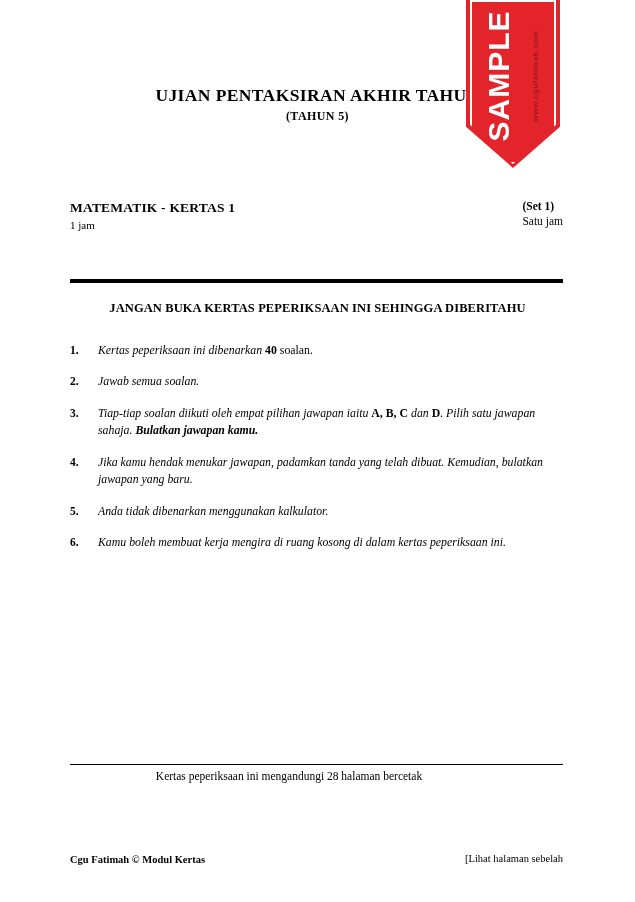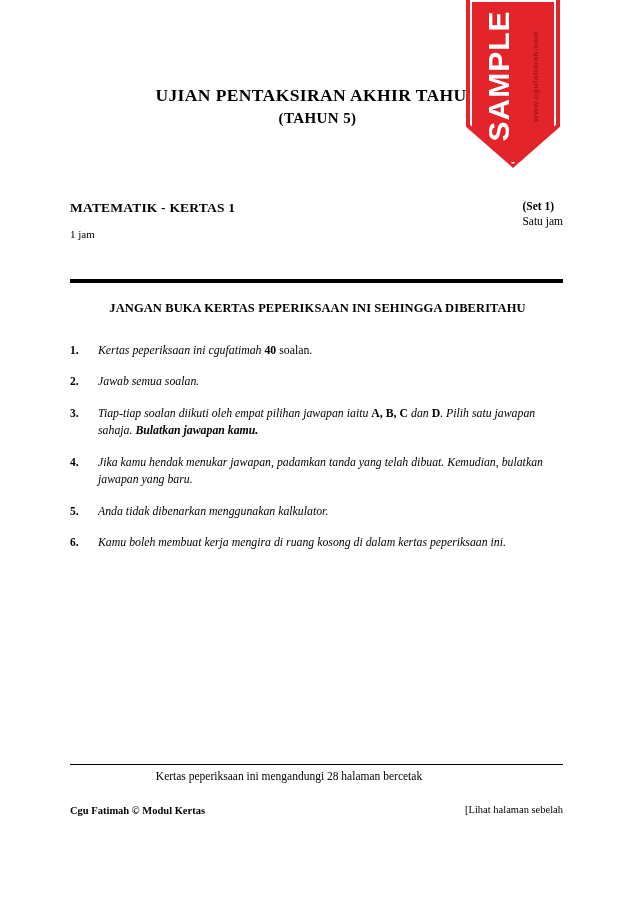--- a/index.html
+++ b/index.html
@@ -83,21 +83,21 @@
     text-align: center;
     z-index: 5;
   }
   .main-title {
     font-size: 17.5px;
     font-weight: bold;
     letter-spacing: 0.4px;
     line-height: 1.35;
   }
   .sub-title {
-    font-size: 15px;
+    font-size: 12px;
     font-weight: bold;
     letter-spacing: 0.4px;
     line-height: 1.35;
   }
 
   
   .subject-row {
     position: absolute;
     left: 70px;
     top: 200px;
@@ -106,21 +106,21 @@
     justify-content: space-between;
     align-items: flex-start;
   }
   .subject-left-name {
     font-size: 13.5px;
     font-weight: bold;
     letter-spacing: 0.2px;
   }
   .subject-left-duration {
     font-size: 11px;
-    margin-top: 12px;
+    margin-top: 3px;
   }
   .subject-right {
   }
   .subject-right-set {
     font-size: 11.5px;
     font-weight: bold;
   }
   .subject-right-duration {
     font-size: 11.5px;
     font-weight: normal;
@@ -190,21 +190,21 @@
     top: 770px;
     width: 578px;
     text-align: center;
     font-size: 11.5px;
   }
 
   
   .footer {
     position: absolute;
     left: 70px;
-    top: 804px;
+    top: 853px;
     width: 493px;
     display: flex;
     justify-content: space-between;
     align-items: flex-start;
     gap: 35px;
   }
   .footer-left {
     font-size: 10.5px;
     font-weight: bold;
     line-height: 1.42;
@@ -241,21 +241,21 @@
     </div>
   </div>
 
   <div class="rule-thick"></div>
 
   <div class="warning-heading">JANGAN BUKA KERTAS PEPERIKSAAN INI SEHINGGA DIBERITAHU</div>
 
   <div class="instructions">
     <div class="instruction-item">
       <div class="instruction-num">1.</div>
-      <div class="instruction-text"><span style="font-style: italic;">Kertas peperiksaan ini cgufatimah </span><span style="font-weight: bold; font-style: normal;">40</span><span style="font-style: normal;"> soalan.</span></div>
+      <div class="instruction-text"><span style="font-style: italic;">Kertas peperiksaan ini dibenarkan </span><span style="font-weight: bold; font-style: normal;">40</span><span style="font-style: normal;"> soalan.</span></div>
     </div>
     <div class="instruction-item">
       <div class="instruction-num">2.</div>
       <div class="instruction-text"><span style="font-style: italic; margin-top: 12px;">Jawab semua soalan.</span></div>
     </div>
     <div class="instruction-item">
       <div class="instruction-num">3.</div>
       <div class="instruction-text"><span style="font-style: italic;">Tiap-tiap soalan diikuti oleh empat pilihan jawapan iaitu </span><span style="font-weight: bold; font-style: normal;">A, B, C</span><span style="font-style: italic;"> dan </span><span style="font-weight: bold; font-style: normal;">D</span><span style="font-style: italic;">. Pilih satu jawapan sahaja. </span><span style="font-weight: bold; font-style: italic;">Bulatkan jawapan kamu.</span></div>
     </div>
     <div class="instruction-item">

